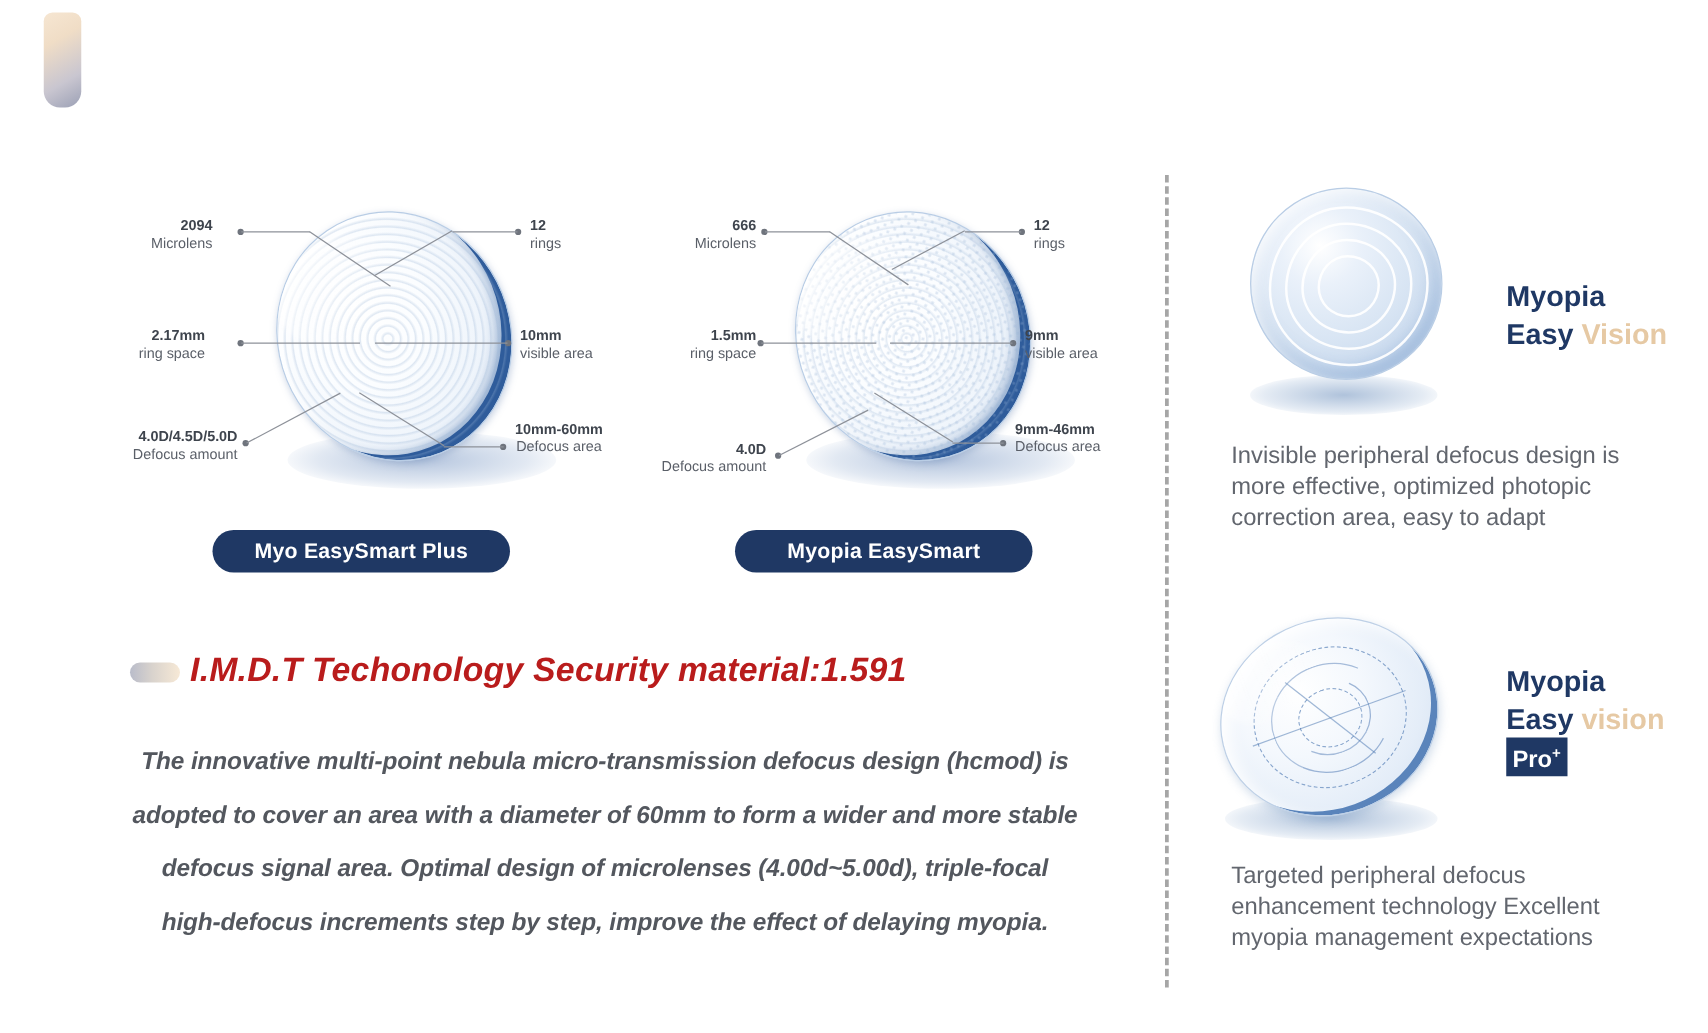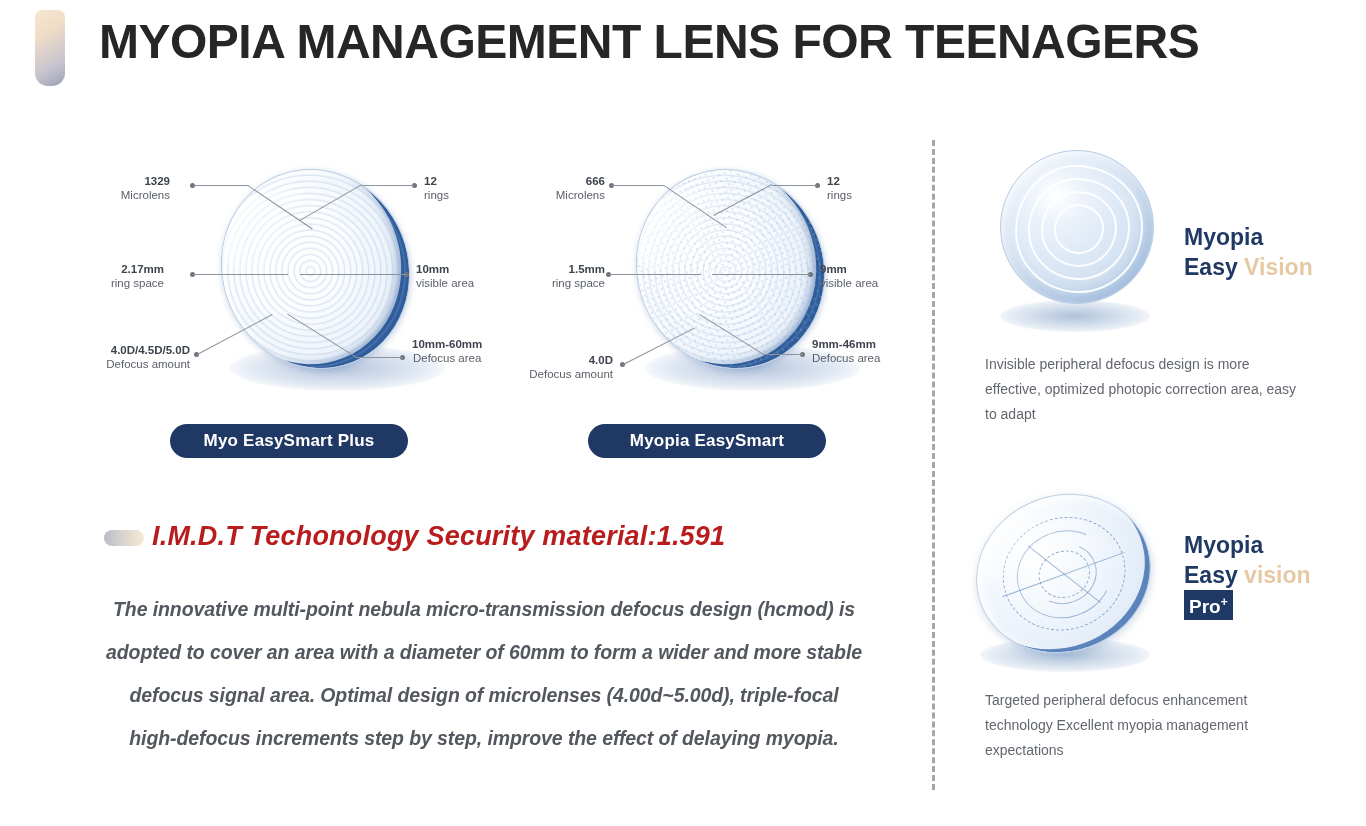--- a/index.html
+++ b/index.html
@@ -124,55 +124,54 @@
     position:absolute;border-radius:50%;
     transform:rotate(-20deg);
     background:radial-gradient(ellipse at 40% 32%,#ffffff 0%,#f4f8fd 35%,#e4edf8 68%,#d2e0f1 92%,#c6d8ee 100%);
     border:1px solid #bed0e6;
     box-shadow:inset -5px -7px 0 -2px #5a84bb,inset 5px 6px 12px rgba(255,255,255,.95),0 3px 8px rgba(110,145,190,.3);
     overflow:hidden;
   }
   .tech-arc{position:absolute;border-radius:50%;border:1.4px solid rgba(70,115,175,.55);}
   .tech-dash{position:absolute;border-radius:50%;border:1.4px dashed rgba(70,115,175,.6);}
   .tech-line{position:absolute;height:1px;background:rgba(70,115,175,.5);}
-  .brand{position:absolute;}
+  .brand{position:absolute;margin-left:21px;}
   .brand-l1{font-size:23px;color:#1f3864;font-weight:bold;line-height:30px;}
   .brand-l2{font-size:23px;line-height:30px;font-weight:bold;}
   .brand-l2 .nv{color:#1f3864;text-align:right;}
   .brand-l2 .gd{color:#e6c9a4;}
   .pro-badge{
     display:inline-block;background:#1f3864;color:#ffffff;
     font-size:19px;font-weight:bold;padding:1px 5px 2px 5px;line-height:22px;
   }
   .pro-badge sup{font-size:12px;}
   .rc-desc{
-    position:absolute;font-size:14px;color:#62666e;line-height:25px;width:320px;
+    position:absolute;font-size:19px;color:#62666e;line-height:25px;width:320px;
   }
 </style>
 </head>
 <body>
 
 <div class="header">
   <div class="header-accent"></div>
-  <div class="header-title">MYOPIA MANAGEMENT LENS FOR TEENAGERS</div>
 </div>
 
 <div class="divider"></div>
 
 <div class="diagram">
   <div class="lens-wrap">
     <div class="lens-shadow" style="left:230px;top:345px;width:215px;height:46px;"></div>
     <div class="lens-body" style="left:222px;top:168px;width:185px;height:200px;">
       <div class="lens-rings"></div>
       <div class="lens-gloss"></div>
     </div>
   </div>
 
   <div class="callout left" style="left:60px;top:174px;width:110px;">
-    <span class="v">1329</span>
+    <span class="v">2094</span>
     <span class="u">Microlens</span>
   </div>
   <div class="leader-dot" style="left:190px;top:183px;"></div>
   <div class="leader" style="left:193px;top:185px;width:55px;"></div>
   <div class="leader-d" style="left:248px;top:185px;width:78px;transform:rotate(34deg);"></div>
 
   <div class="callout left" style="left:44px;top:262px;width:120px;">
     <span class="v">2.17mm</span>
     <span class="u">ring space</span>
   </div>

